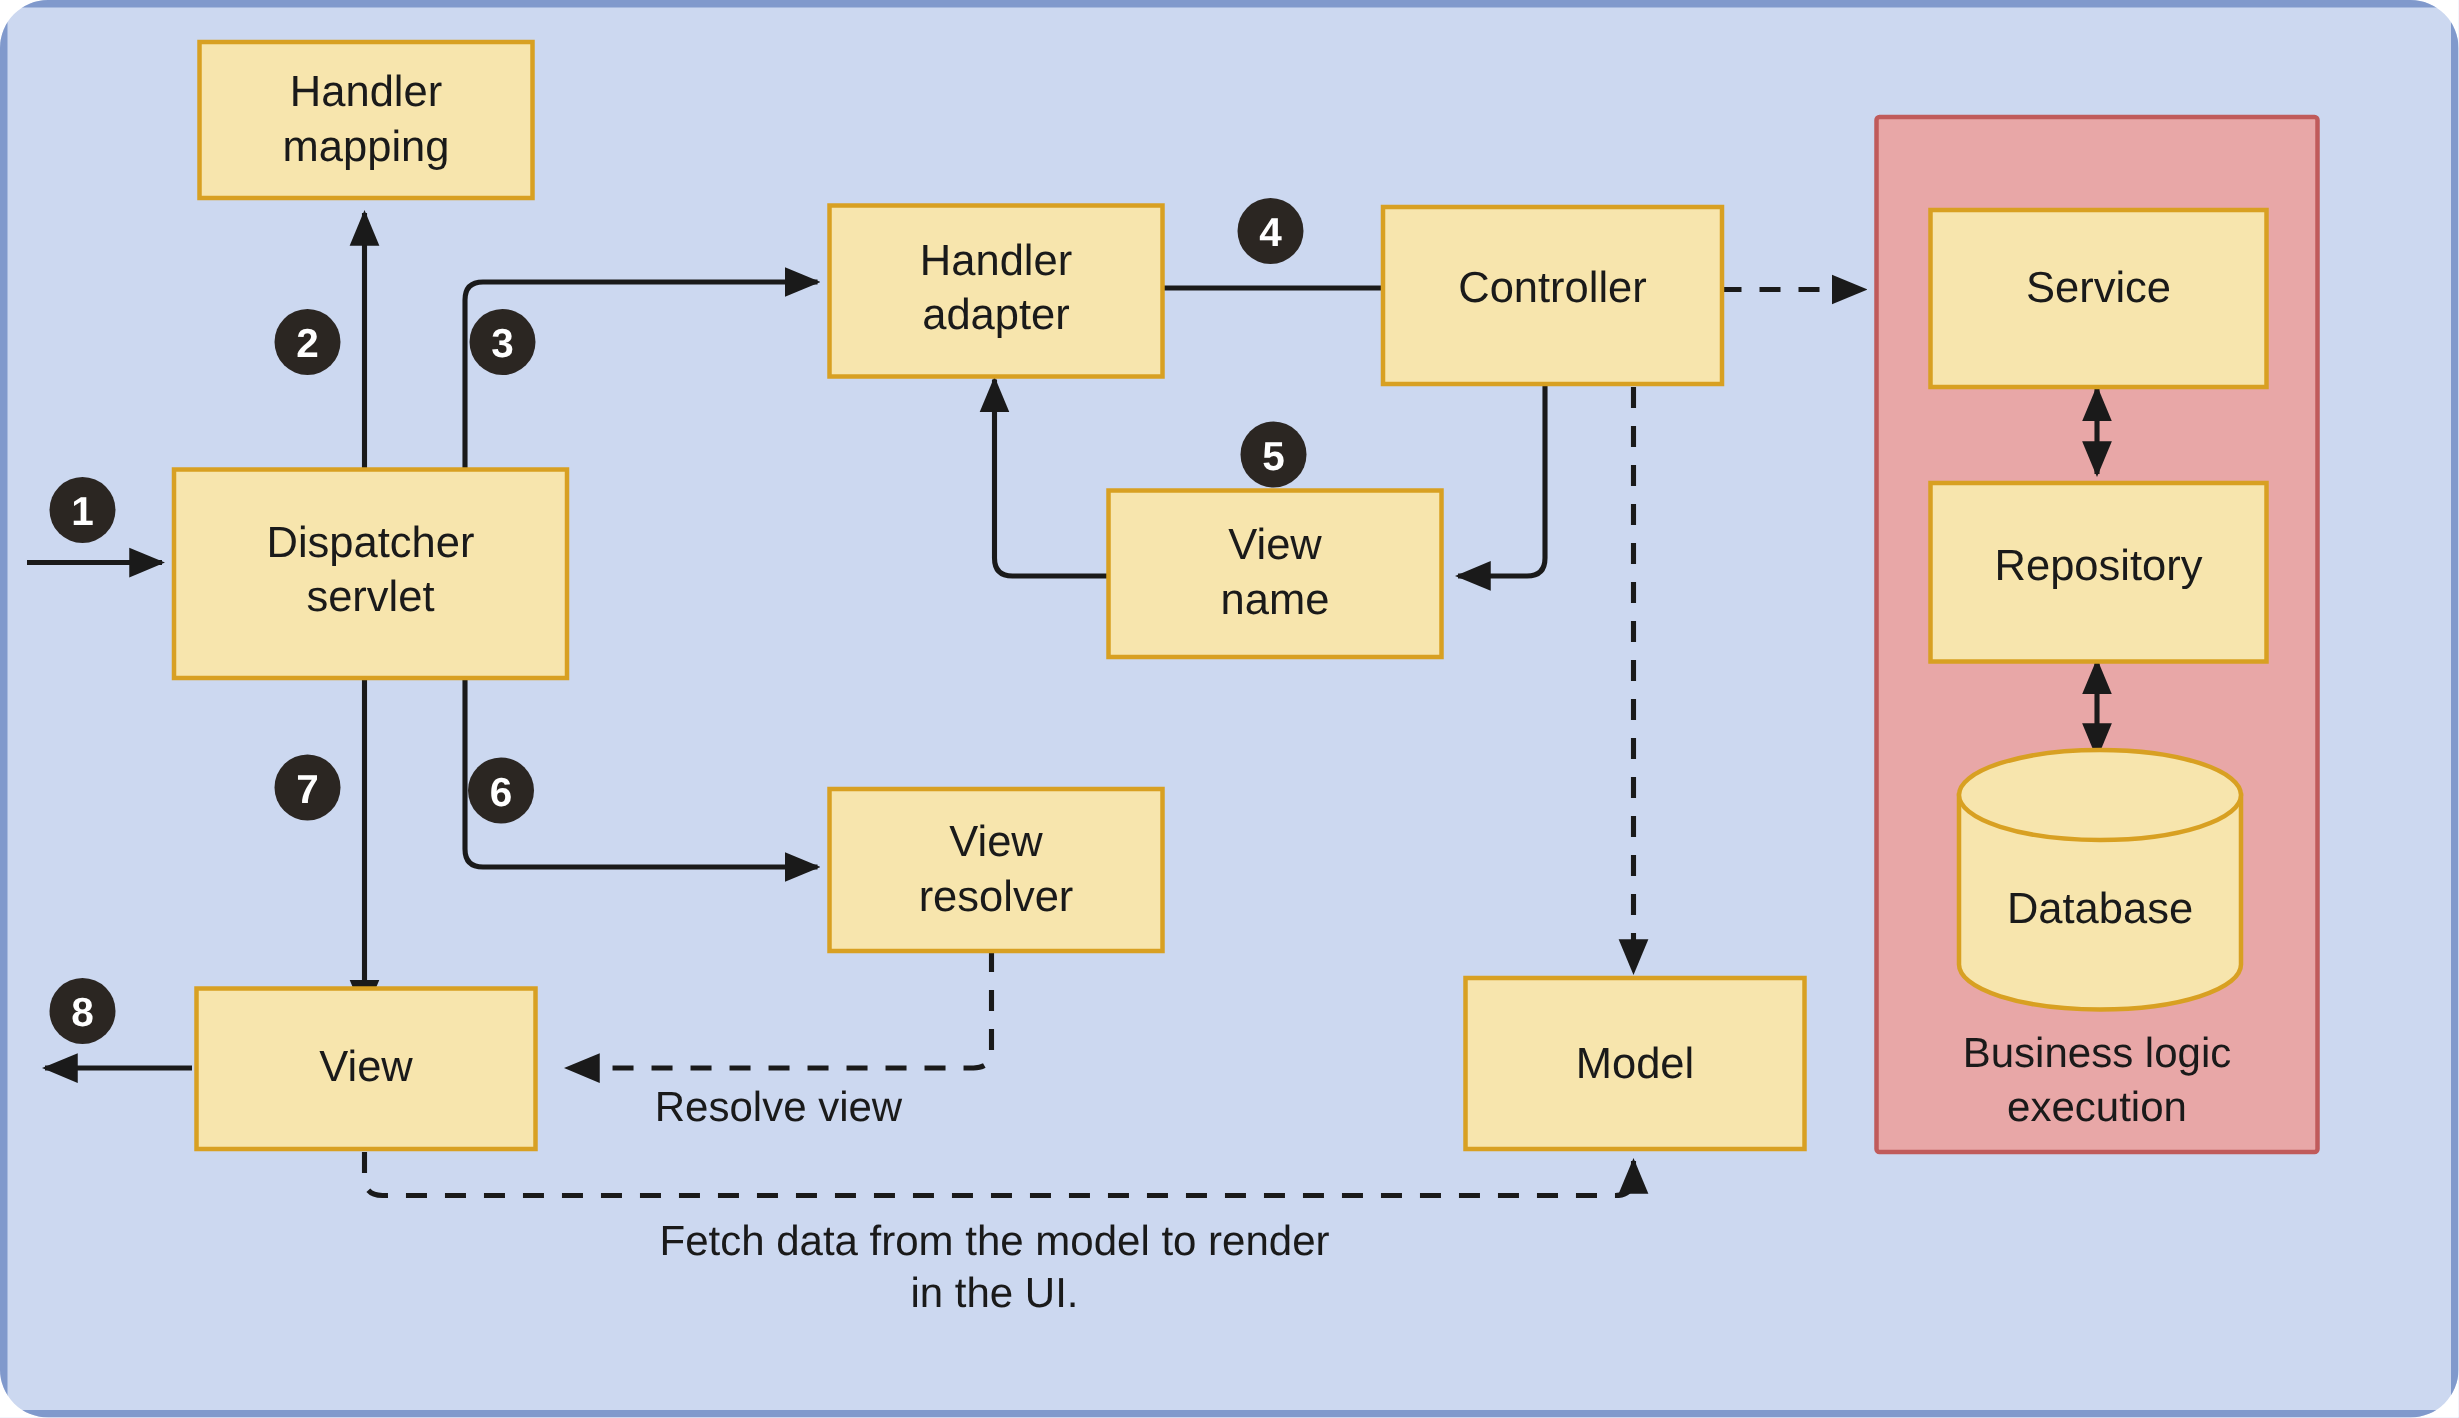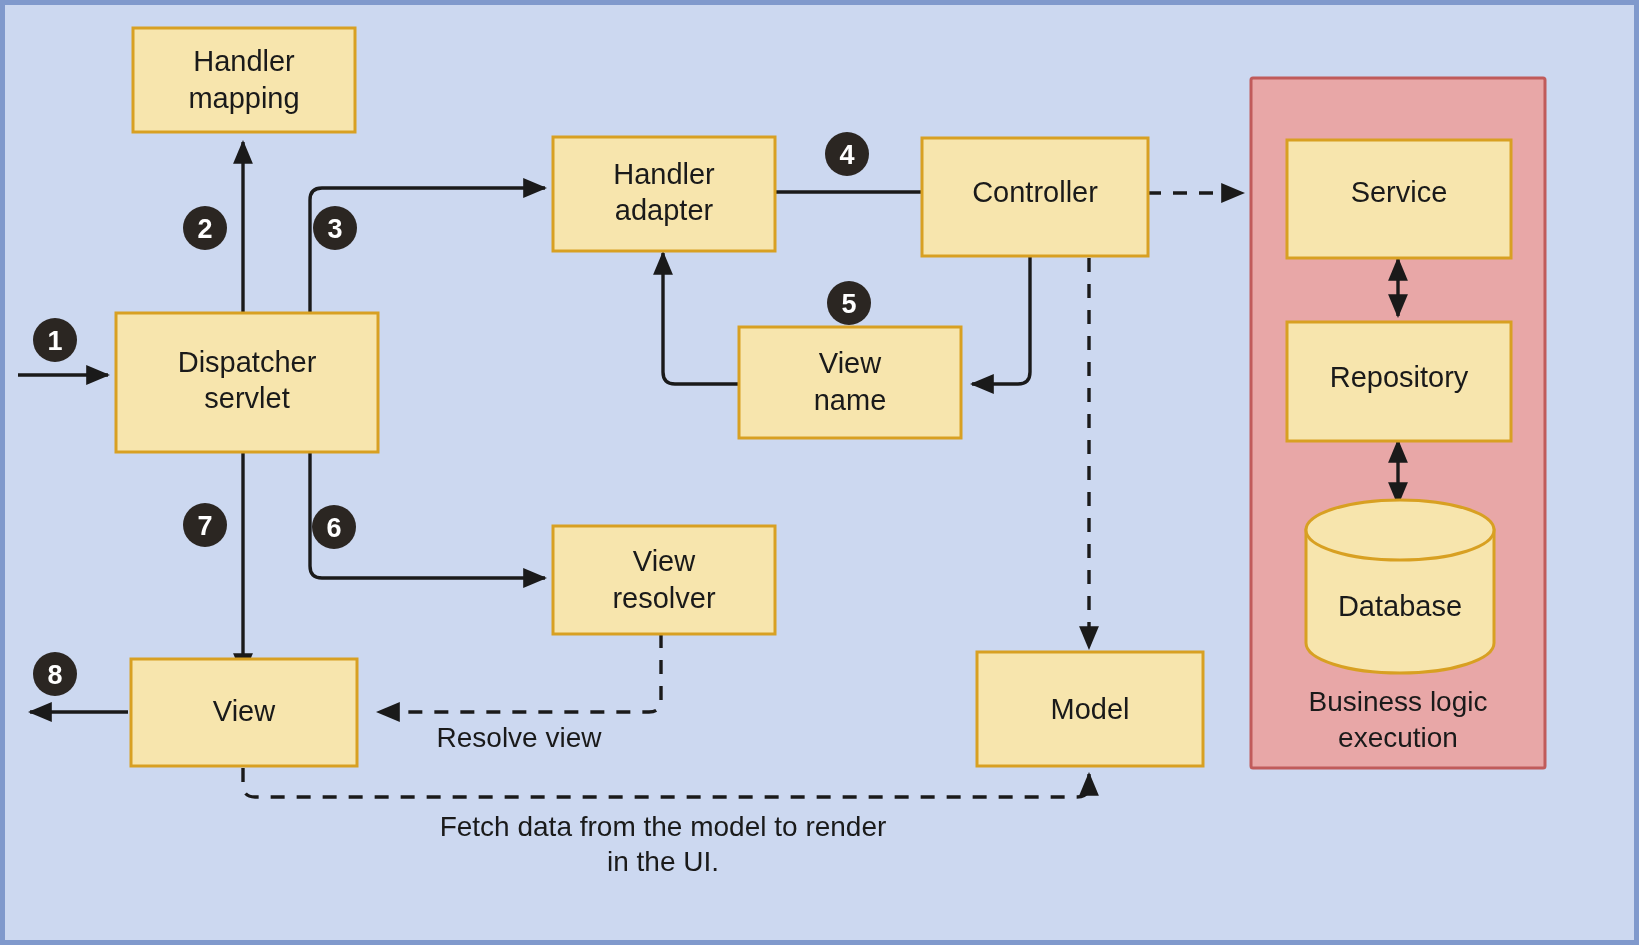--- a/index.html
+++ b/index.html
@@ -8,20 +8,21 @@
     background: #ffffff;
   }
   body {
     font-family: "Liberation Sans", sans-serif;
   }
   #diagram-root {
     position: relative;
     width: 1639px;
     height: 945px;
     overflow: hidden;
+    border-radius: 32px;
   }
   #diagram-svg {
     display: block;
     width: 1639px;
     height: 945px;
   }
   .node-label {
     font-family: "Liberation Sans", sans-serif;
     font-size: 29px;
     fill: #1a1a1a;

